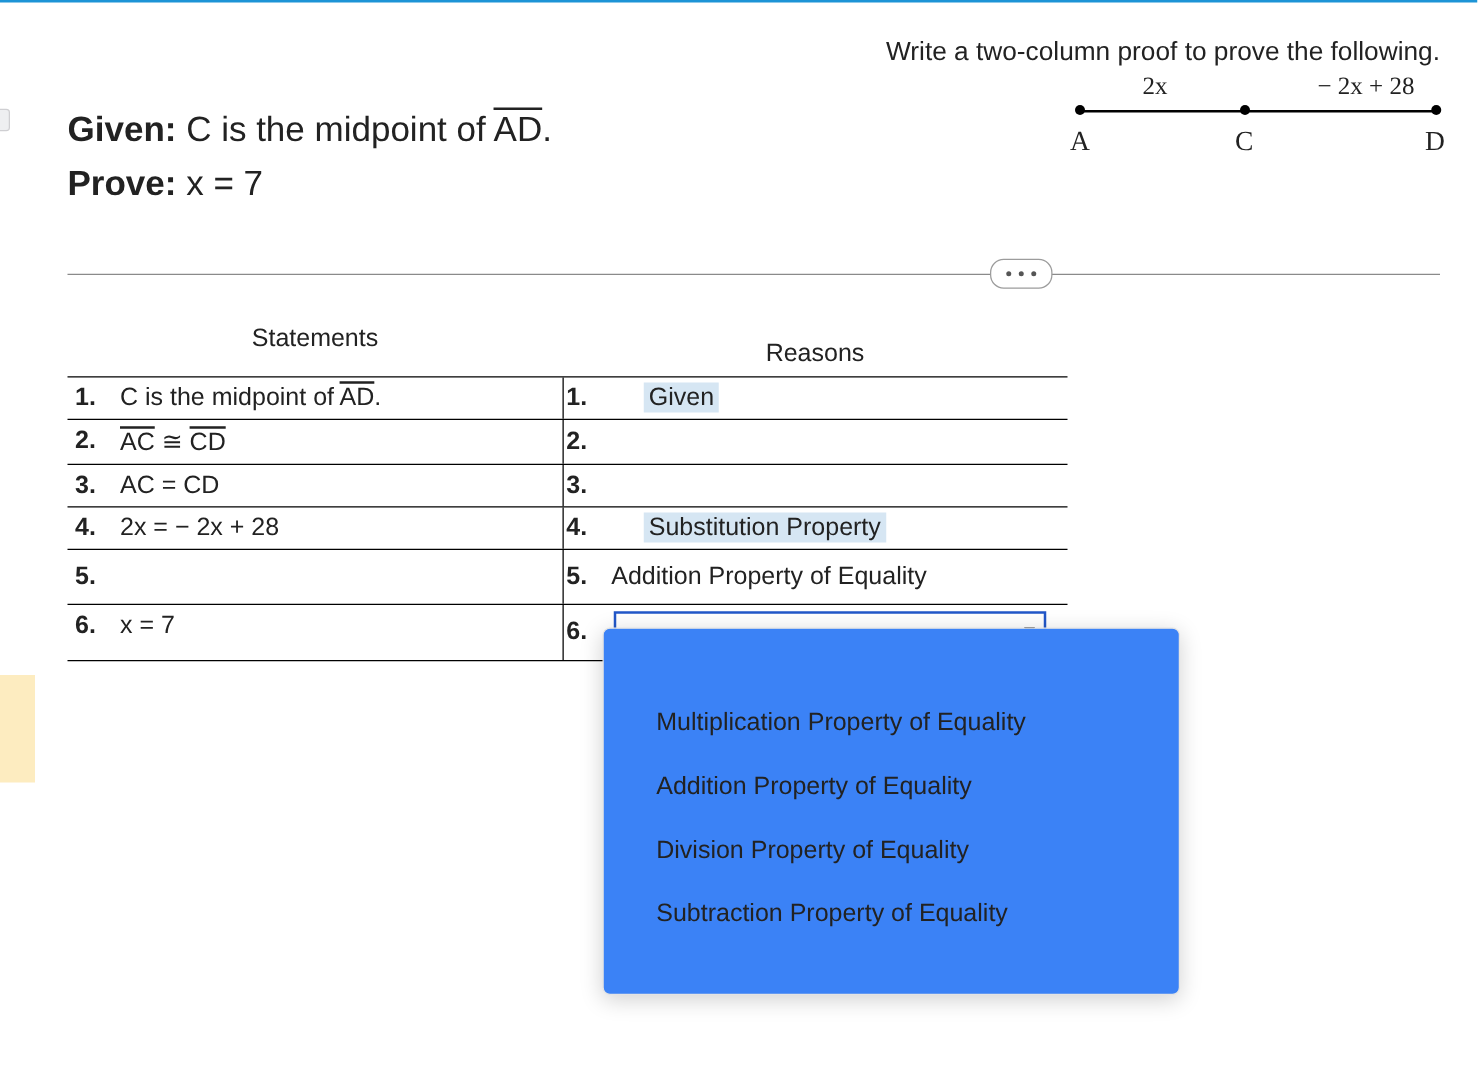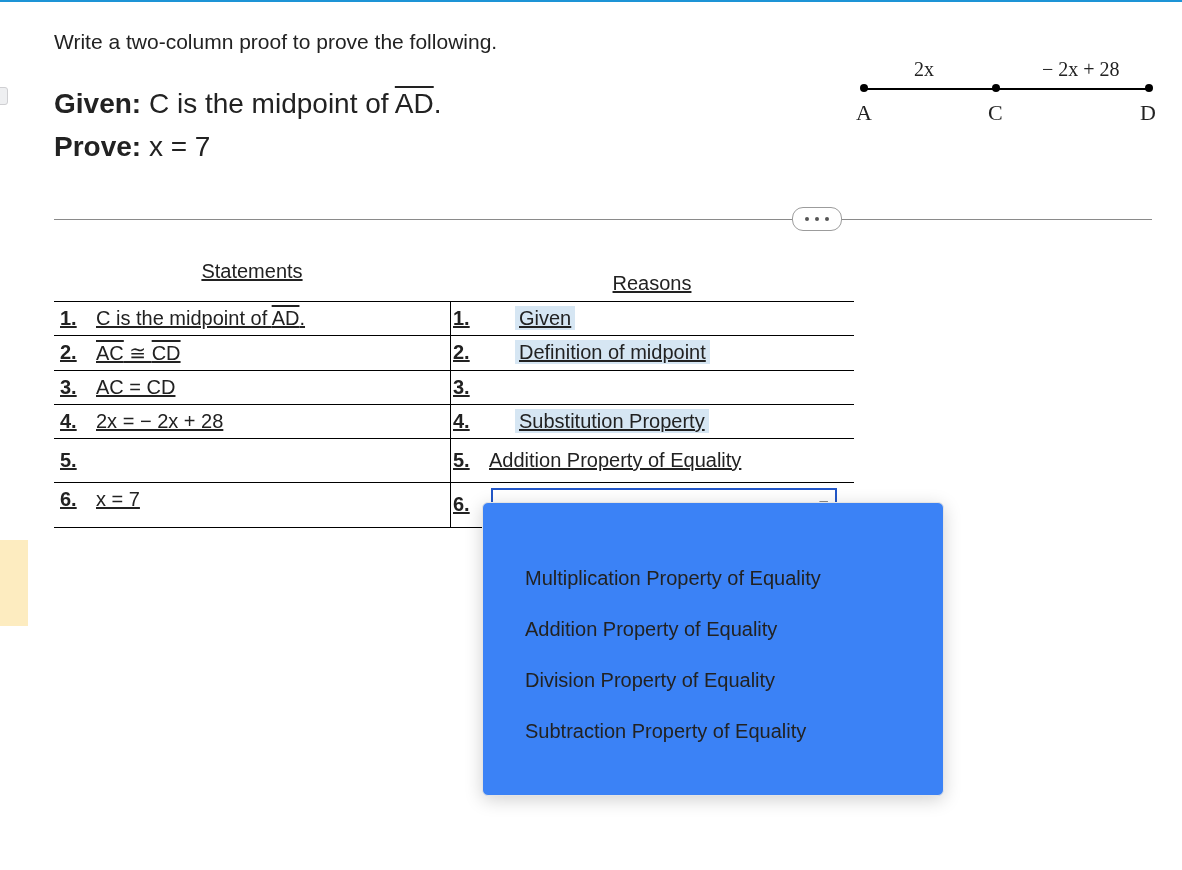--- a/index.html
+++ b/index.html
@@ -37,20 +37,21 @@
   }
   .content {
     padding: 28px 30px 0 54px;
     position: relative;
   }
 
   .instruction {
     font-size: 21px;
     font-weight: 400;
     margin-bottom: 28px;
+    text-align: right;
   }
   .given-prove {
     font-size: 28px;
     line-height: 1.55;
     margin-top: 27px;
   }
   .given-prove .row b { font-weight: 700; }
 
   .overline {
     text-decoration: overline;
@@ -92,21 +93,21 @@
   }
   .plabel.a { left: 2px; }
   .plabel.c { left: 134px; }
   .plabel.d { left: 286px; }
   .seglabel {
     position: absolute;
     top: -4px;
     font-size: 20px;
   }
   .seglabel.l1 { left: 60px; }
-  .seglabel.l2 { left: 188px; }
+  .seglabel.l2 { left: 200px; }
 
   
   .divider-wrap {
     position: relative;
     margin: 50px 0 40px 0;
   }
   .divider-line {
     border-top: 1px solid #8a8a8a;
     width: 100%;
   }
@@ -128,21 +129,20 @@
     width: 4px;
     height: 4px;
     background: #555;
     border-radius: 50%;
     margin: 0 3px;
   }
 
   
   .proof {
     width: 800px;
-    text-decoration: underline;
   }
   .proof-head {
     display: flex;
     border-bottom: 1.5px solid #000;
     padding-bottom: 6px;
   }
   .proof-head .col-s, .proof-head .col-r {
     text-align: center;
     font-size: 20px;
   }
@@ -289,21 +289,20 @@
 
       <div class="proof-row">
         <div class="cell-s">
           <span class="num">2.</span>
           <span class="val">
             <span class="overline">AC</span><span> ≅ </span><span class="overline">CD</span>
           </span>
         </div>
         <div class="cell-r">
           <span class="num">2.</span>
-          <span class="val"><span class="filled">Definition of midpoint</span></span>
         </div>
       </div>
 
       <div class="proof-row">
         <div class="cell-s">
           <span class="num">3.</span>
           <span class="val">AC = CD</span>
         </div>
         <div class="cell-r">
           <span class="num">3.</span>

